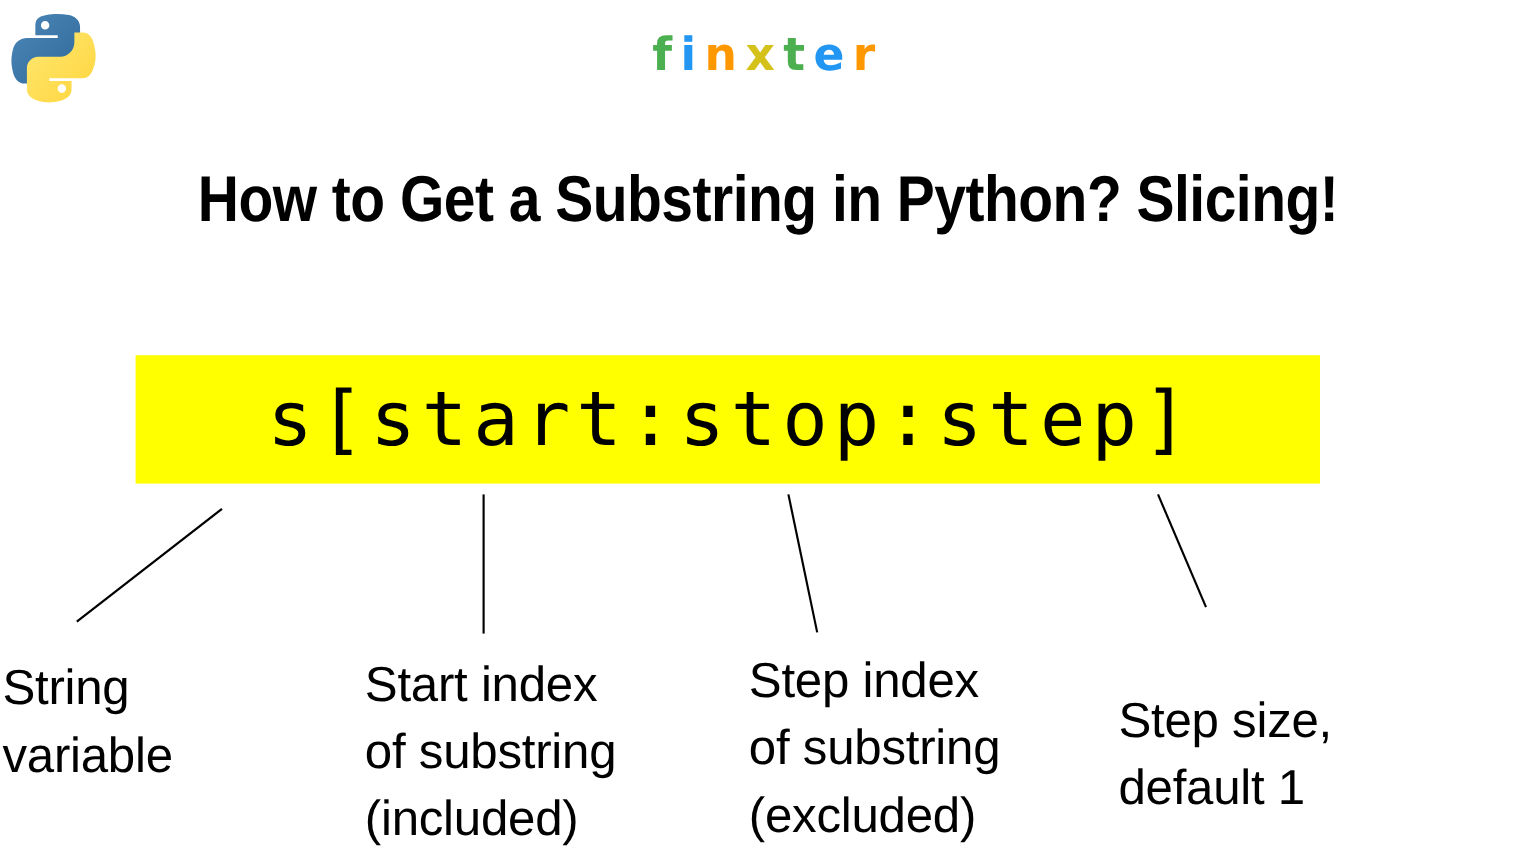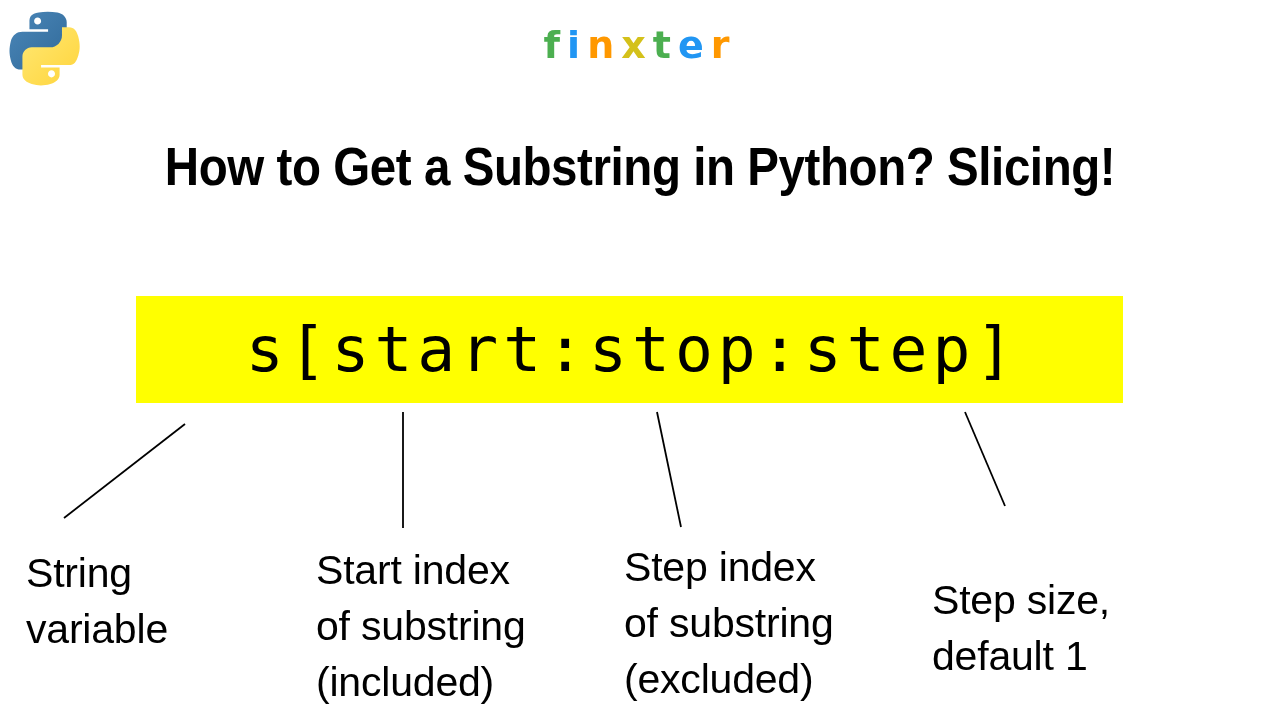--- a/index.html
+++ b/index.html
@@ -68,21 +68,20 @@
   #code-box {
     position: absolute;
     left: 113px;
     top: 296px;
     width: 987px;
     height: 107px;
     background: #ffff00;
     display: flex;
     align-items: center;
     justify-content: center;
-    margin-left: 23px;
   }
   #code-text {
     font-family: "DejaVu Sans Mono", "Liberation Mono", monospace;
     font-size: 63px;
     line-height: 70px;
     color: #000000;
     letter-spacing: 5px;
     white-space: pre;
     text-indent: 5px;
   }
@@ -101,22 +100,22 @@
   .callout {
     position: absolute;
     color: #000000;
     font-family: "Liberation Sans", sans-serif;
     font-weight: normal;
     font-size: 41px;
     line-height: 56px;
     letter-spacing: -0.2px;
     white-space: pre-line;
   }
-  #callout-0 { left: 2px;   top: 545px; width: 290px; margin-left: 24px; }
-  #callout-1 { left: 316px; top: 542px; width: 300px; }
+  #callout-0 { left: 2px;   top: 545px; width: 290px; }
+  #callout-1 { left: 304px; top: 542px; width: 300px; }
   #callout-2 { left: 624px; top: 539px; width: 300px; }
   #callout-3 { left: 932px; top: 544px; width: 320px; margin-top: 28px; }
 </style>
 </head>
 <body>
 
 <div id="slide">
 
   <div id="python-logo">
     <svg viewBox="0 0 110 110" xmlns="http://www.w3.org/2000/svg" aria-hidden="true">

